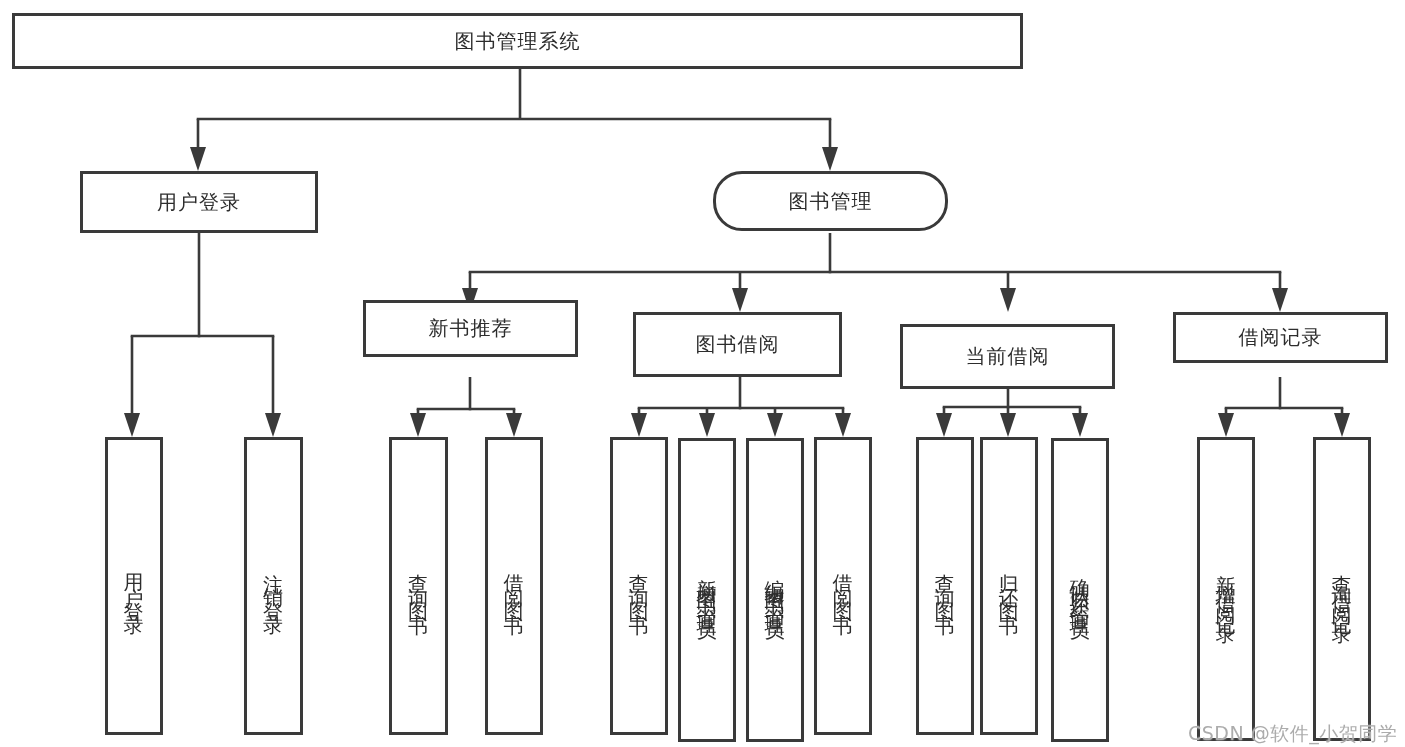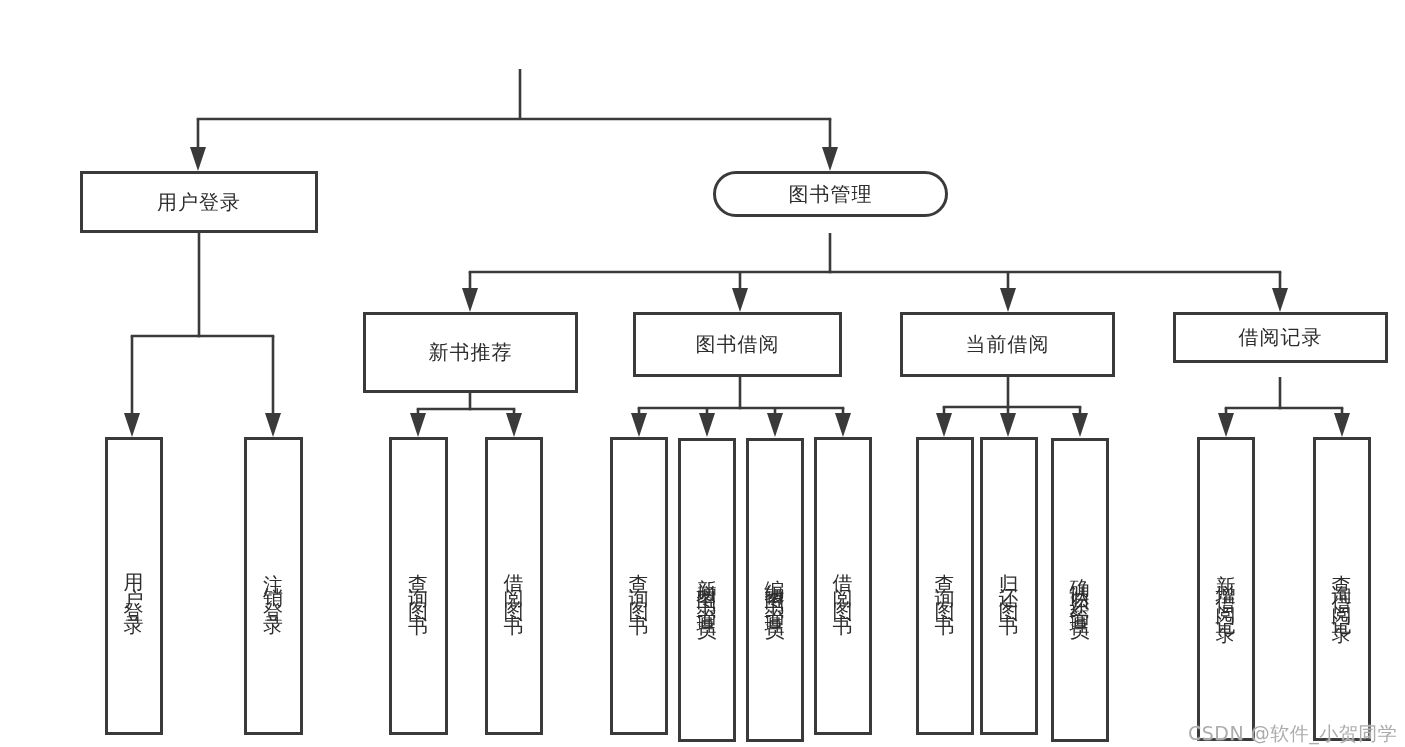--- a/index.html
+++ b/index.html
@@ -120,27 +120,28 @@
       <polygon points="767,413 783,413 775,437"></polygon>
       <polygon points="835,413 851,413 843,437"></polygon>
       <polygon points="936,413 952,413 944,437"></polygon>
       <polygon points="1000,413 1016,413 1008,437"></polygon>
       <polygon points="1072,413 1088,413 1080,437"></polygon>
       <polygon points="1218,413 1234,413 1226,437"></polygon>
       <polygon points="1334,413 1350,413 1342,437"></polygon>
     </g>
   </svg>
 
+  <div class="box" style="left:12px; top:13px; width:1011px; height:56px;">图书管理系统</div>
 
   <div class="box" style="left:80px; top:171px; width:238px; height:62px;">用户登录</div>
-  <div class="box" style="left:713px; top:171px; width:235px; height:46px;border-radius:29px;">图书管理</div>
+  <div class="box" style="left:713px; top:171px; width:235px; height:60px;border-radius:29px;">图书管理</div>
 
-  <div class="box" style="left:363px; top:312px; width:215px; height:81px;">新书推荐</div>
+  <div class="box" style="left:363px; top:300px; width:215px; height:57px;">新书推荐</div>
   <div class="box" style="left:633px; top:312px; width:209px; height:65px;">图书借阅</div>
-  <div class="box" style="left:900px; top:312px; width:215px; height:65px;">当前借阅</div>
+  <div class="box" style="left:900px; top:324px; width:215px; height:65px;">当前借阅</div>
   <div class="box" style="left:1173px; top:312px; width:215px; height:51px;">借阅记录</div>
 
   <div class="box leaf" style="left:105px; top:437px; width:58px; height:298px;">用户登录</div>
   <div class="box leaf" style="left:244px; top:437px; width:59px; height:298px;">注销登录</div>
 
   <div class="box leaf" style="left:389px; top:437px; width:59px; height:298px;">查询图书</div>
   <div class="box leaf" style="left:485px; top:437px; width:58px; height:298px;">借阅图书</div>
 
   <div class="box leaf" style="left:610px; top:437px; width:58px; height:298px;">查询图书</div>
   <div class="box leaf len10" style="left:678px; top:438px; width:58px; height:304px;">新增图书（管理员）</div>

